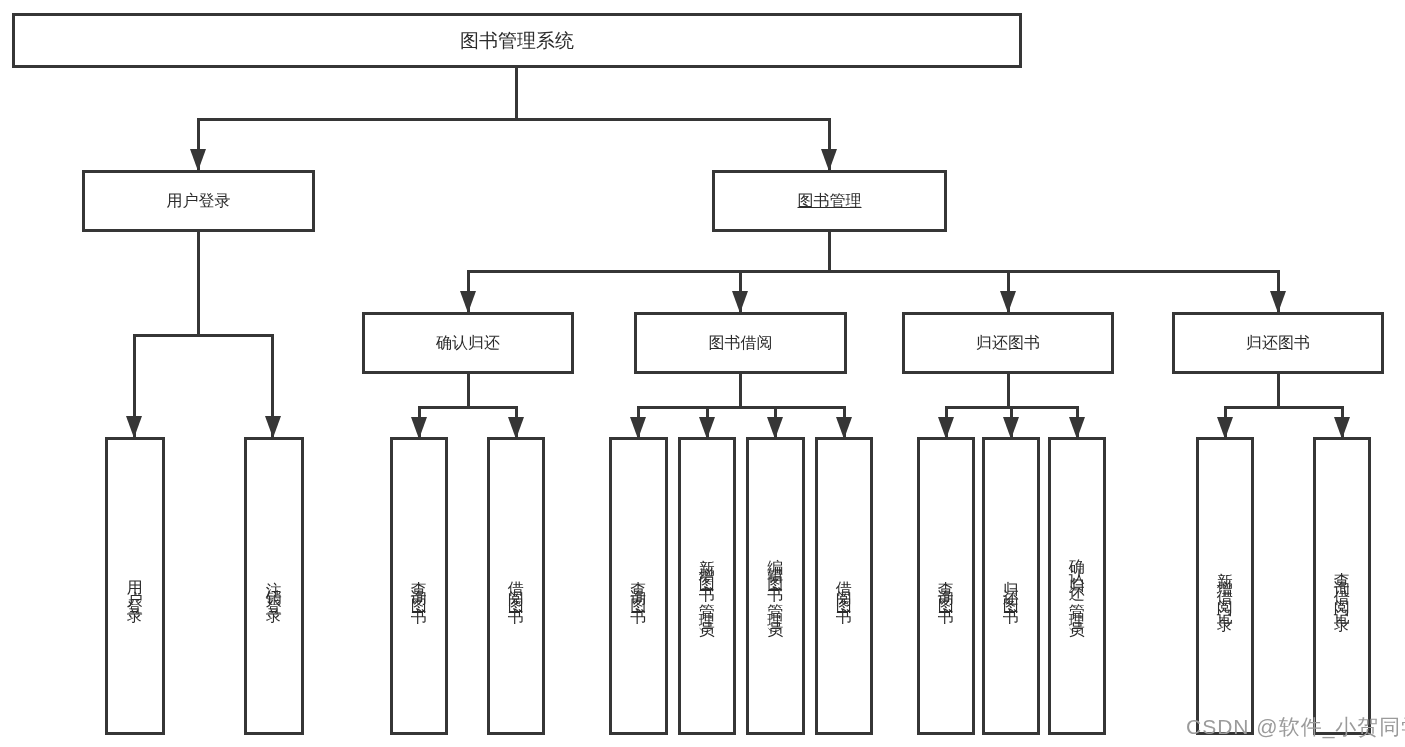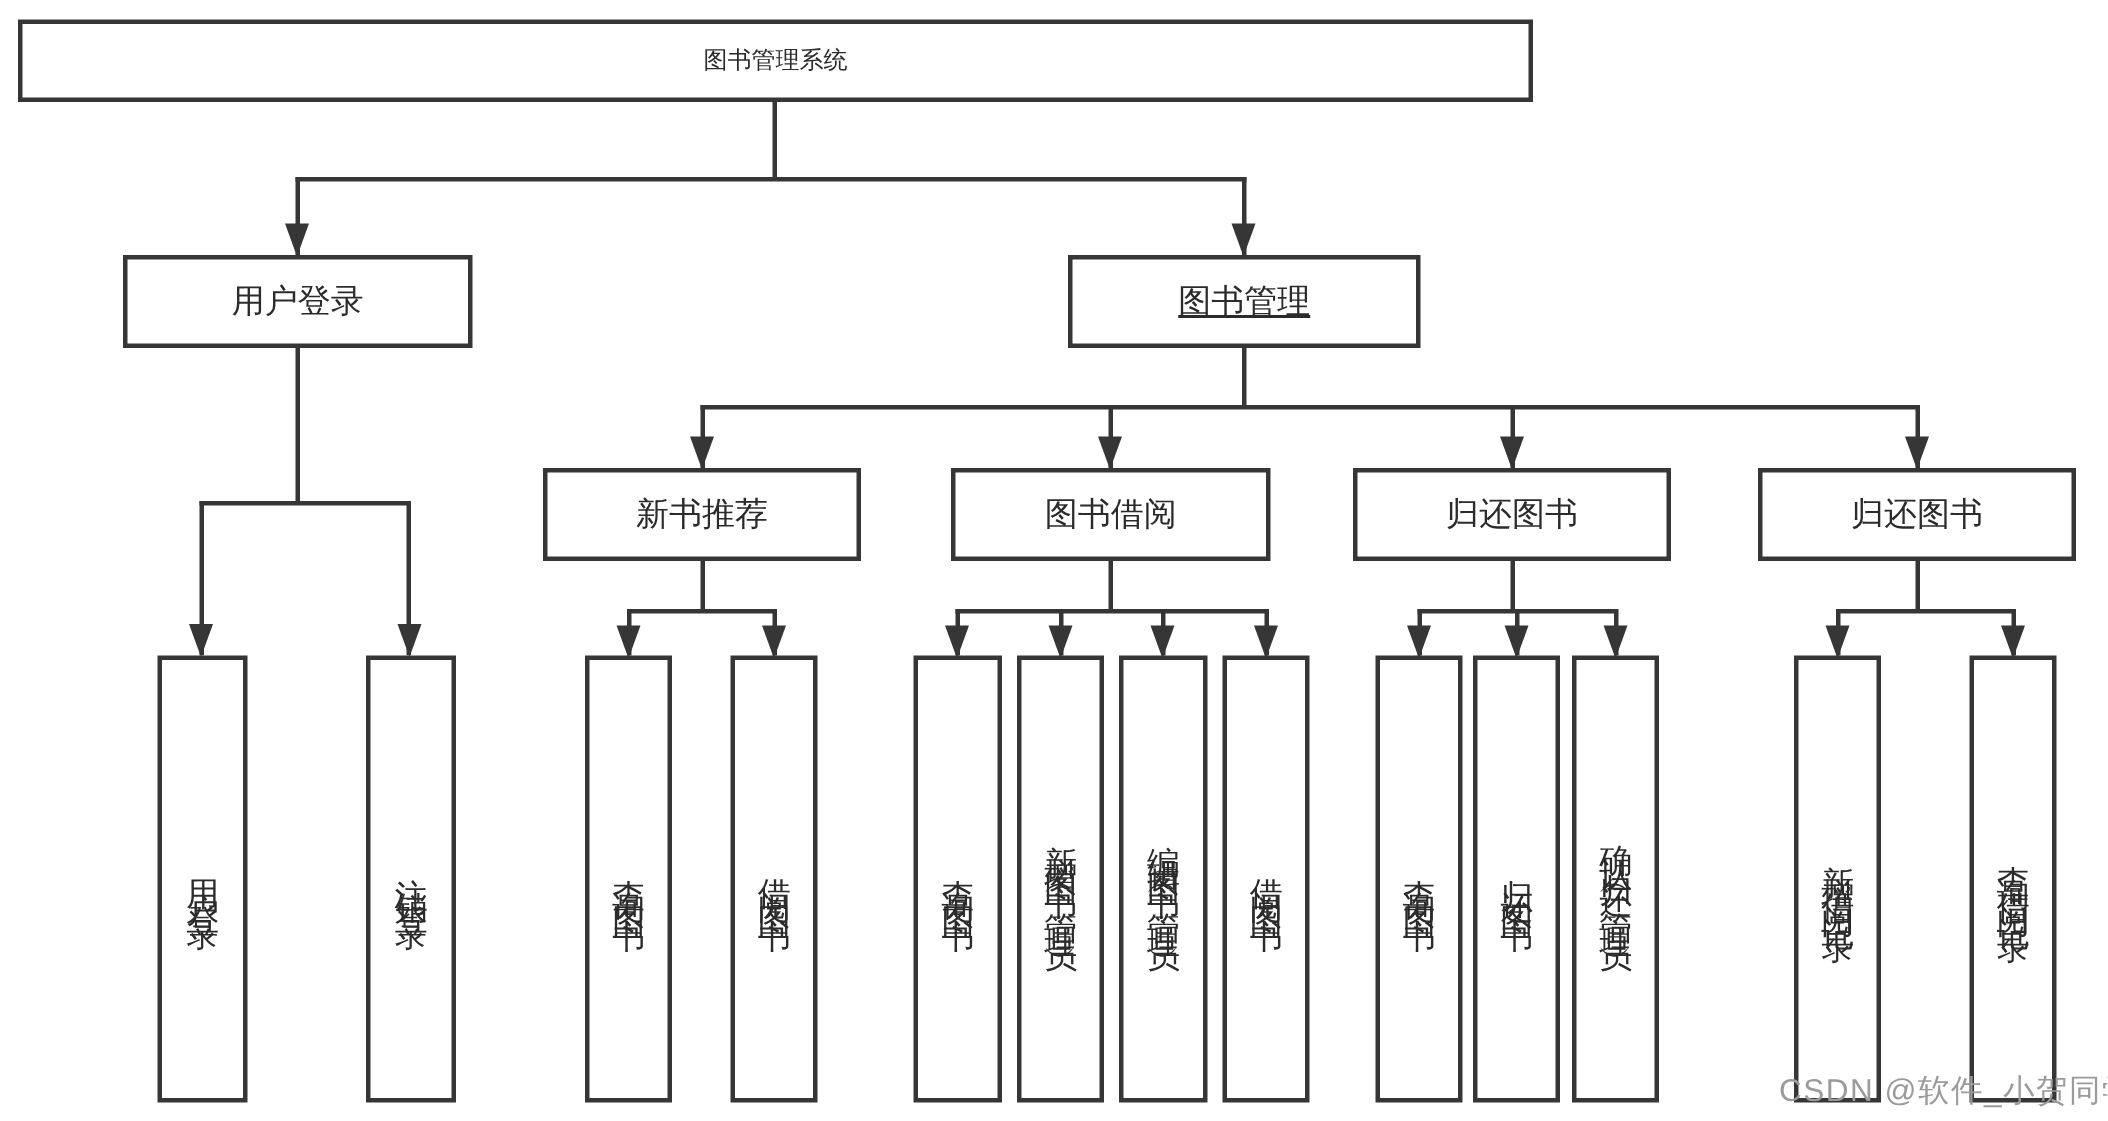--- a/index.html
+++ b/index.html
@@ -16,24 +16,24 @@
     width:1405px;height:747px;
     background:var(--bg);
     overflow:hidden;
   }
   .box{
     position:absolute;
     border:3px solid var(--line);
     background:var(--bg);
     display:flex;align-items:center;justify-content:center;
     color:var(--text);
-    font-size:22px;
+    font-size:16px;
     z-index:2;
   }
-  .box.root{font-size:16px;}
+  .box.root{font-size:19px;}
   .leaf span{
     writing-mode:vertical-rl;
     text-orientation:mixed;
     letter-spacing:9px;
     line-height:1.1;
     white-space:nowrap;
   }
   .v{position:absolute;width:3px;background:var(--line);z-index:1;}
   .h{position:absolute;height:3px;background:var(--line);z-index:1;}
   .ah{
@@ -88,21 +88,21 @@
   <div class="v" style="left:467px;top:270px;height:43px;"></div>
   <div class="v" style="left:739px;top:270px;height:43px;"></div>
   <div class="v" style="left:1007px;top:270px;height:43px;"></div>
   <div class="v" style="left:1277px;top:270px;height:43px;"></div>
   <div class="ah" style="left:460px;top:291px;"></div>
   <div class="ah" style="left:732px;top:291px;"></div>
   <div class="ah" style="left:1000px;top:291px;"></div>
   <div class="ah" style="left:1270px;top:291px;"></div>
 
   <div class="box" style="left:362px;top:312px;width:212px;height:62px;">
-    <span>新书推荐</span>
+    <span>确认归还</span>
   </div>
   <div class="box" style="left:634px;top:312px;width:213px;height:62px;">
     <span>图书借阅</span>
   </div>
   <div class="box" style="left:902px;top:312px;width:212px;height:62px;">
     <span>归还图书</span>
   </div>
   <div class="box" style="left:1172px;top:312px;width:212px;height:62px;">
     <span>归还图书</span>
   </div>

